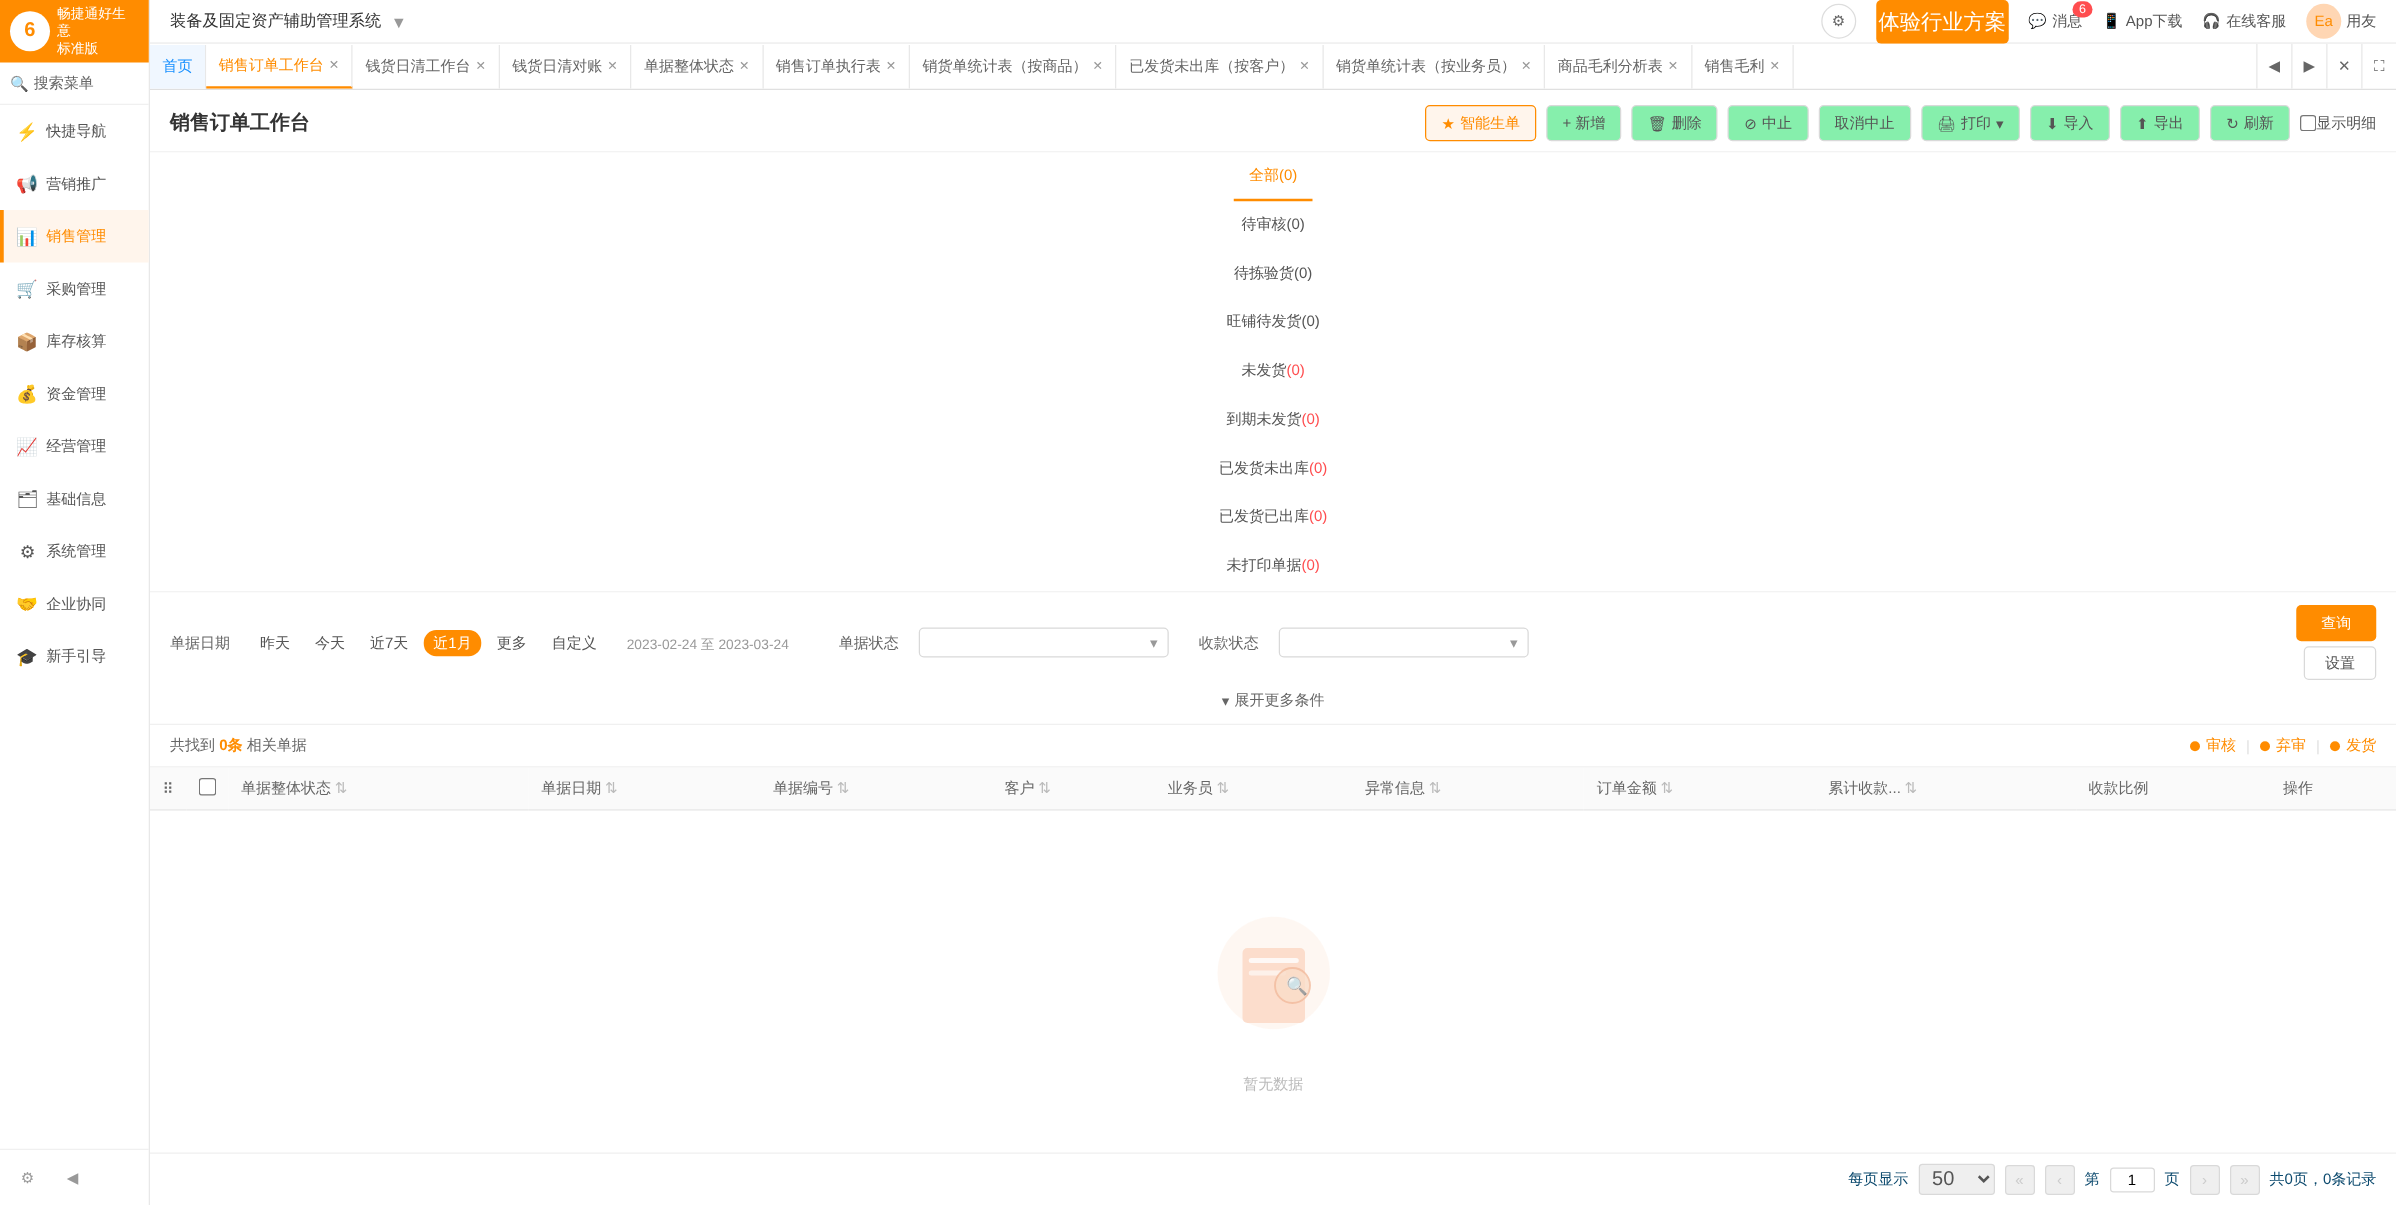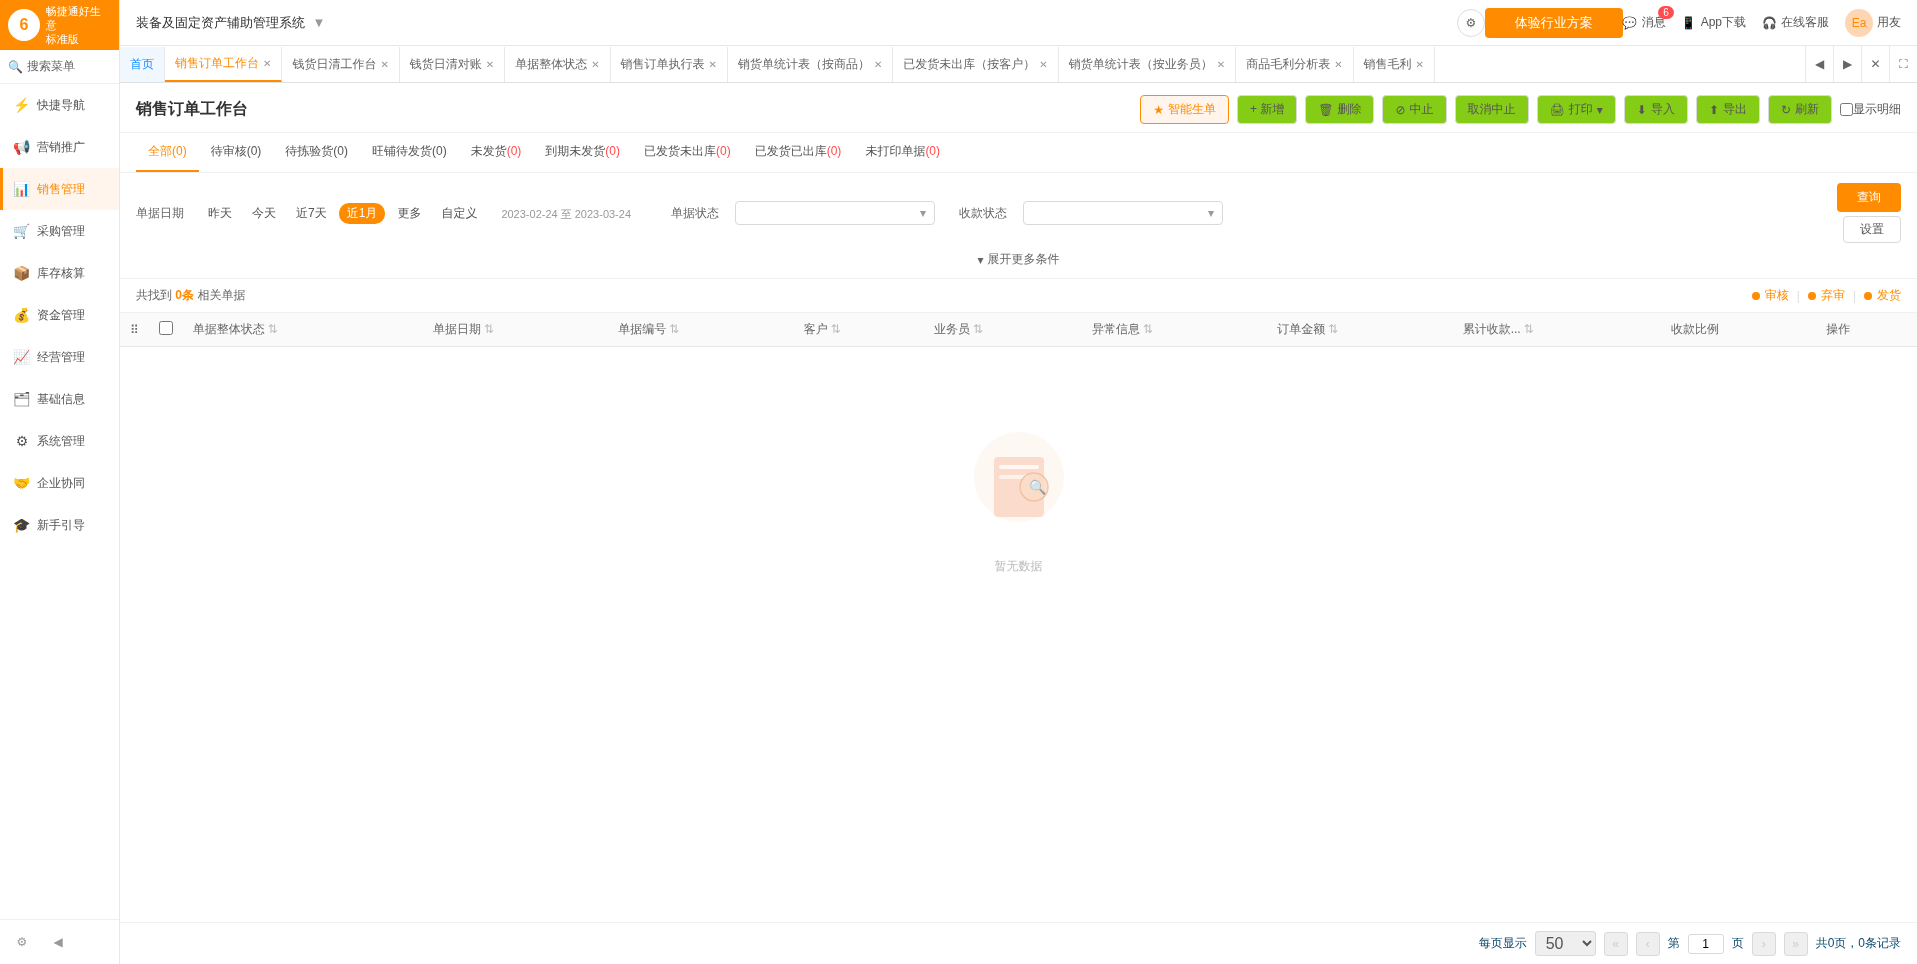--- a/index.html
+++ b/index.html
@@ -15,26 +15,26 @@
     .sidebar-nav-item { display: flex; align-items: center; gap: 6px; padding: 12px 10px; cursor: pointer; color: #555; font-size: 12px; border-left: 3px solid transparent; }
     .sidebar-nav-item.active { background: #fff5ec; color: #ff8c00; border-left: 3px solid #ff8c00; }
     .sidebar-nav-item .nav-icon { width: 18px; height: 18px; display: flex; align-items: center; justify-content: center; font-size: 14px; }
     .sidebar-bottom { margin-top: auto; padding: 8px; border-top: 1px solid #f0f0f0; display: flex; gap: 8px; }
     .sidebar-bottom-btn { width: 28px; height: 28px; display: flex; align-items: center; justify-content: center; cursor: pointer; color: #999; }
 
     
     .main { flex: 1; display: flex; flex-direction: column; overflow: hidden; }
 
     
-    .topbar { height: 46px; background: #fff; border-bottom: 1px solid #e8e8e8; display: flex; align-items: center; padding: 0 16px; gap: 0; flex-shrink: 0; }
+    .topbar { height: 35px; background: #fff; border-bottom: 1px solid #e8e8e8; display: flex; align-items: center; padding: 0 16px; gap: 16px; flex-shrink: 0; }
     .topbar-title { font-size: 13px; color: #333; flex: 1; display: flex; align-items: center; gap: 6px; }
     .topbar-title-text { font-weight: 500; }
     .topbar-dropdown { width: 16px; height: 16px; display: flex; align-items: center; justify-content: center; color: #999; cursor: pointer; }
     .topbar-settings { width: 28px; height: 28px; border-radius: 50%; border: 1px solid #ddd; display: flex; align-items: center; justify-content: center; cursor: pointer; color: #666; }
-    .topbar-industry { background: #ff8c00; color: #fff; padding: 6px 30px; border-radius: 4px; cursor: pointer; font-size: 13px; }
+    .topbar-industry { background: #ff8c00; color: #fff; padding: 6px 2px; border-radius: 4px; cursor: pointer; font-size: 17px; }
     .topbar-right { display: flex; align-items: center; gap: 16px; margin-left: auto; }
     .topbar-right-item { display: flex; align-items: center; gap: 4px; cursor: pointer; color: #555; font-size: 12px; position: relative; }
     .badge { background: #ff4d4f; color: #fff; border-radius: 10px; font-size: 10px; padding: 1px 5px; position: absolute; top: -8px; right: -8px; }
     .topbar-avatar { width: 28px; height: 28px; background: #ffd6b3; border-radius: 50%; display: flex; align-items: center; justify-content: center; color: #ff8c00; font-size: 12px; }
 
     
     .tabs-bar { background: #fff; border-bottom: 1px solid #e0e0e0; display: flex; align-items: center; flex-shrink: 0; overflow: hidden; }
     .tab { display: flex; align-items: center; gap: 4px; padding: 8px 10px; cursor: pointer; color: #666; font-size: 12px; border-right: 1px solid #e8e8e8; white-space: nowrap; flex-shrink: 0; }
     .tab.active { color: #ff8c00; background: #fff; border-bottom: 2px solid #ff8c00; }
     .tab-home { background: #f0f7ff; color: #1890ff; }
@@ -43,25 +43,25 @@
     .tabs-arrow-btn { width: 28px; height: 36px; display: flex; align-items: center; justify-content: center; cursor: pointer; color: #666; border-left: 1px solid #e8e8e8; }
 
     
     .content { flex: 1; padding: 0; display: flex; flex-direction: column; overflow: hidden; background: #f0f2f5; }
 
     
     .workspace { background: #fff; flex: 1; display: flex; flex-direction: column; overflow: hidden; }
     .workspace-header { padding: 12px 16px 8px; border-bottom: 1px solid #f0f0f0; display: flex; align-items: center; justify-content: space-between; }
     .workspace-title { font-size: 16px; font-weight: 600; color: #333; }
     .workspace-actions { display: flex; align-items: center; gap: 8px; }
-    .btn { display: flex; align-items: center; gap: 4px; padding: 5px 12px; border-radius: 4px; cursor: pointer; font-size: 12px; border: 1px solid #d9d9d9; background: #84cc16; color: #555; }
+    .btn { display: flex; align-items: center; gap: 4px; padding: 5px 12px; border-radius: 4px; cursor: pointer; font-size: 12px; border: 1px solid #d9d9d9; background: #86efac; color: #555; }
     .btn-orange-outline { border-color: #ff8c00; color: #ff8c00; background: #fff5ec; }
 
     
-    .sub-tabs { display: flex; align-items: center; padding: 0 16px; border-bottom: 1px solid #f0f0f0; background: #fff; flex-shrink: 0; }
+    .sub-tabs { display: flex; align-items: center; padding: 0 16px; border-bottom: 1px solid #f0f0f0; background: #fff; flex-shrink: 0; flex-direction: column; }
     .sub-tab { padding: 10px 12px; cursor: pointer; color: #555; font-size: 12px; border-bottom: 2px solid transparent; }
     .sub-tab.active { color: #ff8c00; border-bottom: 2px solid #ff8c00; }
     .sub-tab .count { color: inherit; }
     .sub-tab .count-red { color: #ff4d4f; }
 
     
     .filter-area { padding: 10px 16px; background: #fff; border-bottom: 1px solid #f0f0f0; flex-shrink: 0; }
     .filter-row { display: flex; align-items: center; gap: 16px; margin-bottom: 8px; }
     .filter-label { color: #666; font-size: 12px; white-space: nowrap; }
     .filter-date-btns { display: flex; gap: 4px; }

